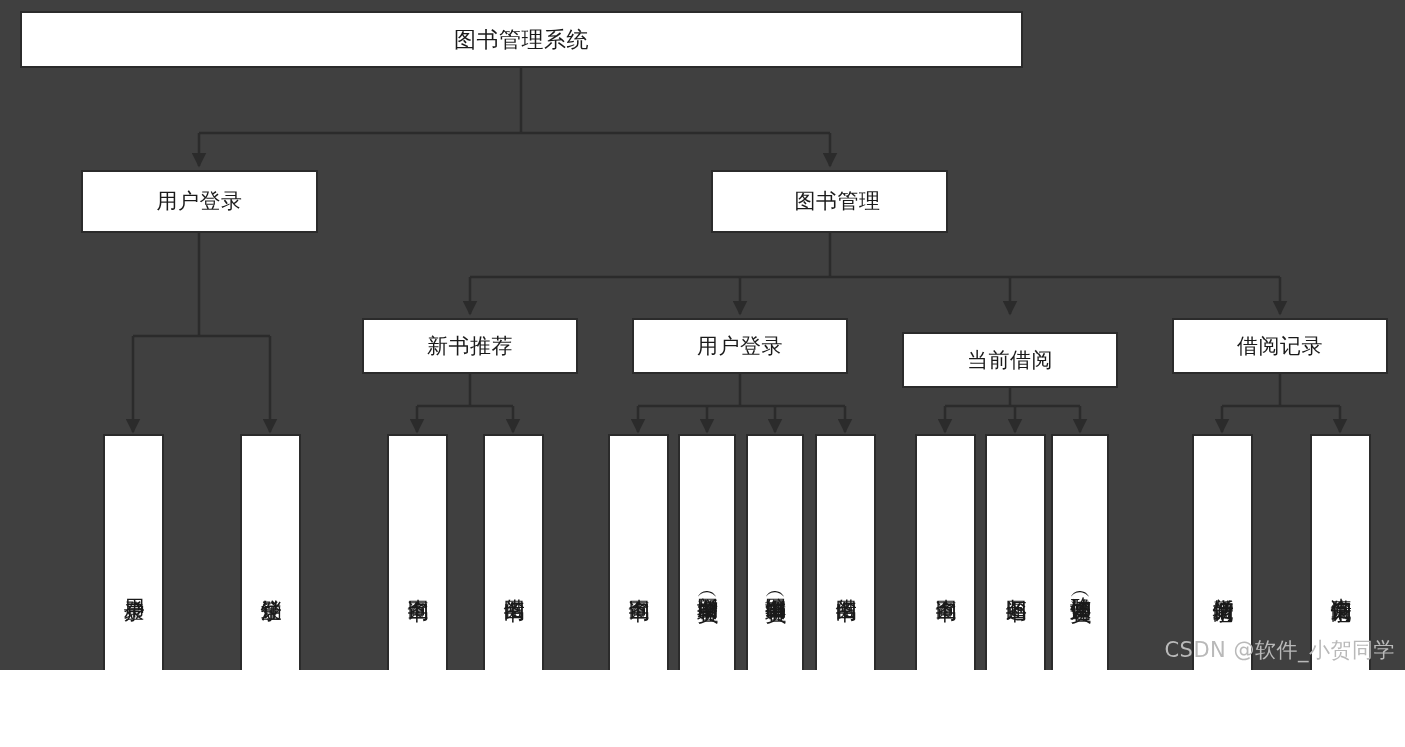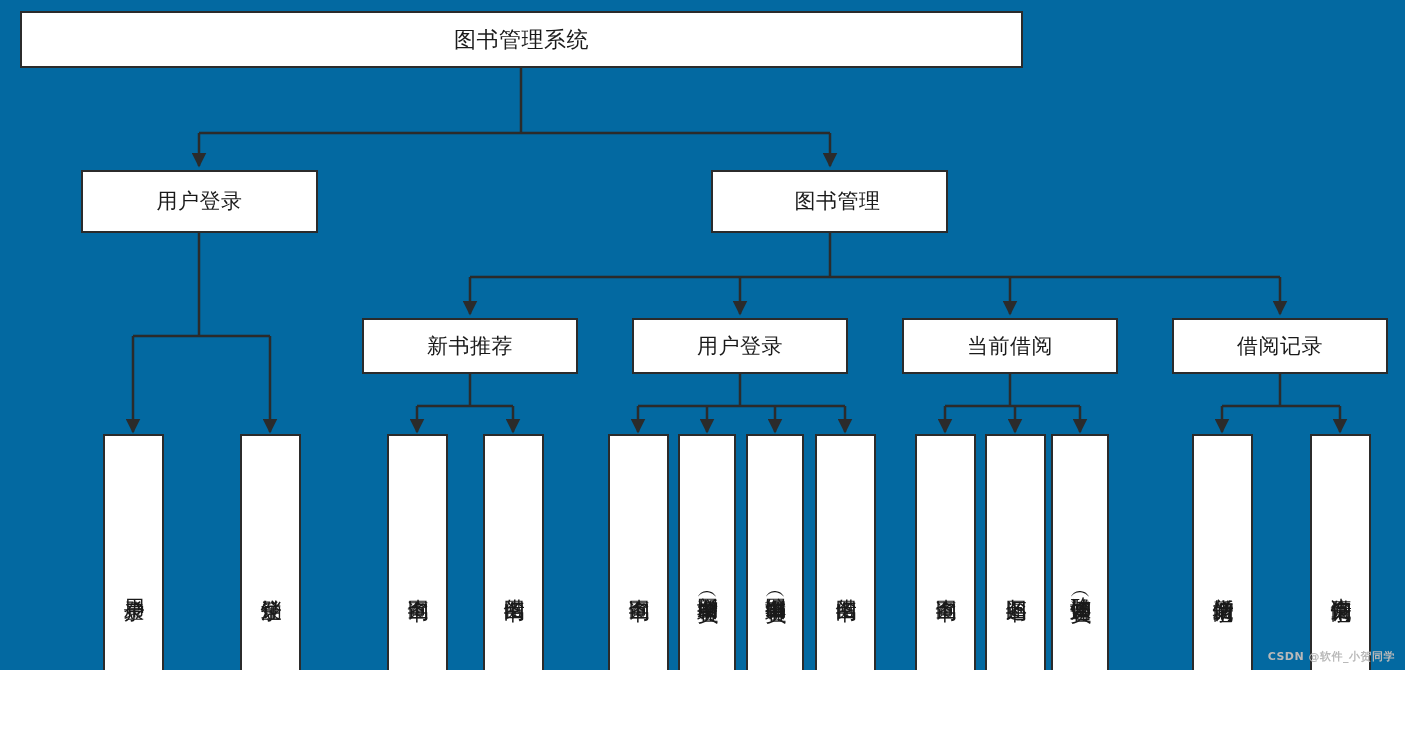--- a/index.html
+++ b/index.html
@@ -8,21 +8,21 @@
     padding: 0;
     background: #ffffff;
   }
   body {
     font-family: "DejaVu Sans", "Liberation Sans", sans-serif;
   }
   #canvas {
     position: relative;
     width: 1405px;
     height: 670px;
-    background: #0369a1;
+    background: #404040;
     overflow: hidden;
   }
   #edges {
     position: absolute;
     left: 0;
     top: 0;
     width: 1405px;
     height: 747px;
     pointer-events: none;
   }
@@ -62,26 +62,25 @@
     text-orientation: upright;
     font-size: 21px;
     line-height: 1.12;
     letter-spacing: 1px;
     max-height: 100%;
   }
   .watermark {
     position: absolute;
     right: 10px;
     bottom: 6px;
-    font-size: 11px;
+    font-size: 21px;
     color: #b9b9b9;
     letter-spacing: 0.5px;
     z-index: 3;
     white-space: nowrap;
-    font-weight: bold;
   }
 </style>
 </head>
 <body>
 
 <div id="canvas">
 
   <svg id="edges" viewBox="0 0 1405 747" xmlns="http://www.w3.org/2000/svg">
     <defs>
       <marker id="arrow" viewBox="0 0 10 10" refX="9" refY="5" markerWidth="6" markerHeight="6" orient="auto-start-reverse">
@@ -145,21 +144,21 @@
   </div>
 
   <div class="node horiz" style="left:362px; top:318px; width:216px; height:56px;">
     <span class="label">新书推荐</span>
   </div>
 
   <div class="node horiz" style="left:632px; top:318px; width:216px; height:56px;">
     <span class="label">用户登录</span>
   </div>
 
-  <div class="node horiz" style="left:902px; top:318px; width:216px; height:56px;">
+  <div class="node horiz" style="left:902px; top:332px; width:216px; height:56px;">
     <span class="label">当前借阅</span>
   </div>
 
   <div class="node horiz" style="left:1172px; top:318px; width:216px; height:56px;">
     <span class="label">借阅记录</span>
   </div>
 
   <div class="node vert" style="left:103px; top:434px; width:61px; height:300px;">
     <span class="label">用户登录</span>
   </div>

